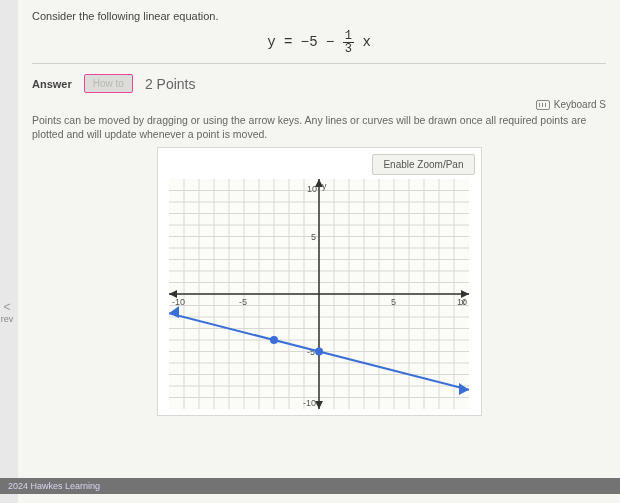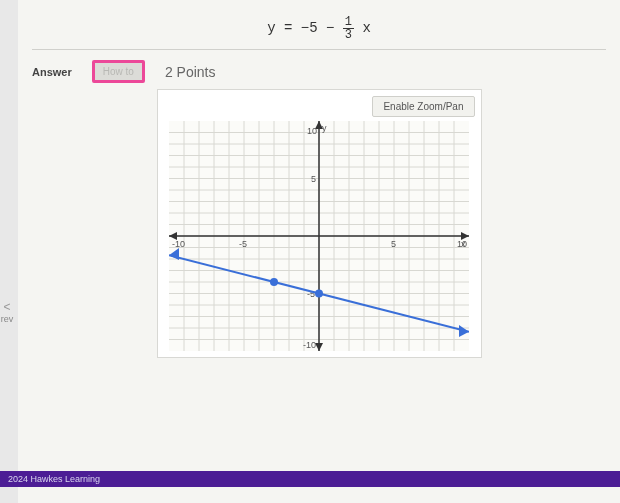--- a/index.html
+++ b/index.html
@@ -31,27 +31,27 @@
   .frac { display:inline-block; vertical-align:middle; text-align:center; line-height:1; font-size:12px;}
   .frac .n { display:block; border-bottom:1px solid #333; padding:0 2px;}
   .frac .d { display:block; padding:0 2px;}
   .step { margin-bottom: 10px; color:#444;}
   .step b { font-weight:bold; }
   .answer-row {
     border-top: 1px solid #d0d0cc;
     padding-top: 10px;
     display:flex;
     align-items:center;
-    gap:20px;
+    gap:12px;
     margin-bottom: 6px;
   }
   .answer-label { font-weight:bold; color:#444;}
   .howto-btn {
     background:#dcdcd8;
-    border:3px solid #ec4899;
+    border:1px solid #ec4899;
     color:#b8b8b4;
     font-size:10px;
     padding:3px 8px;
     border-radius:2px;
   }
   .points { color:#666; font-size:14px;}
   .kb-row { text-align:right; font-size:10px; color:#666; margin-bottom:4px; display:flex; justify-content:flex-end; align-items:center; gap:4px;}
   .kb-icon { width:14px; height:10px; border:1px solid #888; border-radius:2px; display:inline-block; position:relative;}
   .kb-icon::after{content:""; position:absolute; left:2px; right:2px; top:2px; bottom:2px; background:repeating-linear-gradient(90deg,#888 0 1px,transparent 1px 3px);}
   .instr { color:#666; font-size:10.5px; line-height:1.3; margin-bottom:6px;}
@@ -77,56 +77,62 @@
     position:absolute;
     left:0; top:300px;
     width:14px;
     color:#888;
     font-size:9px;
     text-align:center;
   }
   .prev-tab .chev { font-size:12px; color:#999;}
   .footer {
     position:absolute;
-    left:0; right:0; bottom:16px;
-    background:#4c1d95;
+    left:0; right:0; bottom:9px;
+    background:#737373;
     color:#d8d4ee;
     font-size:9px;
     padding:3px 8px;
   }
 </style>
 </head>
 <body>
 
 <div class="prev-tab">
   <div class="chev">&lt;</div>
   <div>rev</div>
 </div>
 
 <div class="page">
+  <div class="prompt">Consider the following linear equation.</div>
 
   <div class="equation">
     <span>y</span>
     <span> = </span>
     <span>−5 −</span>
     <span class="frac">
       <span class="n">1</span>
       <span class="d">3</span>
     </span>
     <span>x</span>
   </div>
 
 
   <div class="answer-row">
     <span class="answer-label">Answer</span>
     <button class="howto-btn">How to</button>
     <span class="points">2 Points</span>
   </div>
 
-
+  <div class="kb-row">
+    <span class="kb-icon"></span>
+    <span>Keyboard S</span>
+  </div>
+
+  <div class="instr">Points can be moved by dragging or using the arrow keys. Any lines or curves will be drawn once all required points are plotted and will update whenever a point is moved.</div>
 
   <div class="graph-area">
     <div class="zoom-row">
       <button class="zoom-btn">Enable Zoom/Pan</button>
     </div>
     <div class="grid-wrap">
       <svg width="300" height="230" viewBox="0 0 300 230">
 
         <g stroke="#d8d8d2" stroke-width="1">
           <line x1="15" y1="0" x2="15" y2="230"></line>

